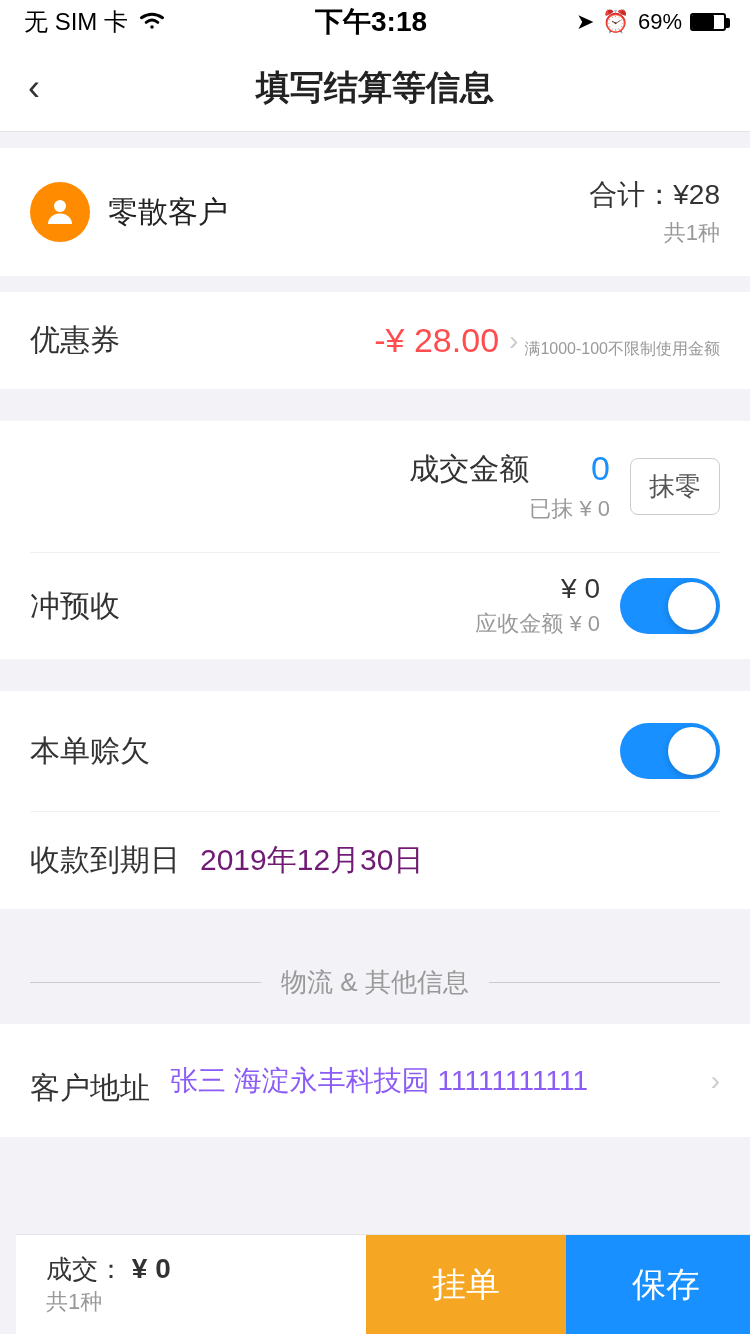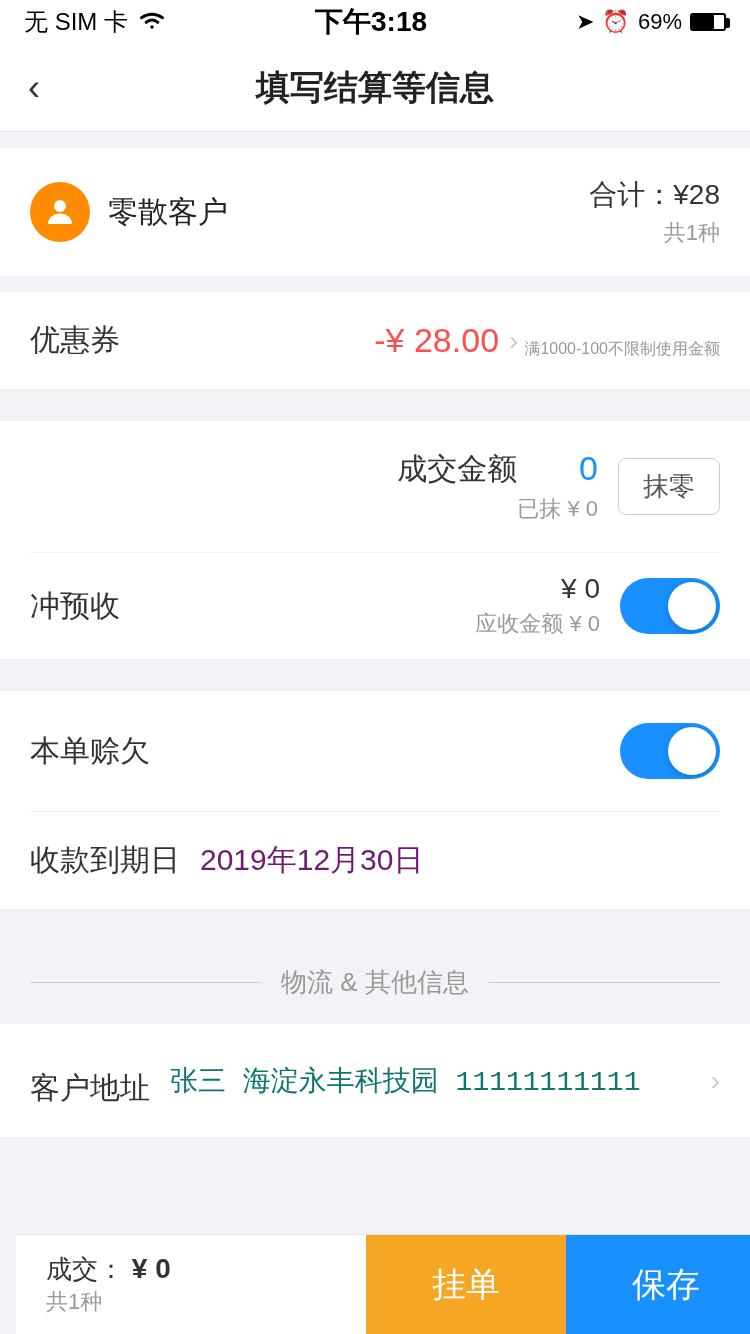--- a/index.html
+++ b/index.html
@@ -102,21 +102,21 @@
       align-items: flex-start;
       padding: 28px 30px;
     }
     .transaction-right { display: flex; align-items: center; gap: 20px; }
     .amount-input-area { display: flex; flex-direction: column; align-items: flex-end; }
     .amount-value { font-size: 34px; color: #1890ff; }
     .amount-deducted { font-size: 22px; color: #999; margin-top: 6px; }
     .round-btn {
       border: 1px solid #ccc;
       border-radius: 8px;
-      padding: 10px 24px;
+      padding: 10px 18px;
       font-size: 26px;
       color: #555;
       background: #fff;
       white-space: nowrap;
     }
 
     
     .prepay-row {
       display: flex;
       justify-content: space-between;
@@ -181,21 +181,21 @@
     .logistics-text { font-size: 26px; color: #999; white-space: nowrap; }
 
     
     .address-row {
       display: flex;
       justify-content: space-between;
       align-items: center;
       padding: 28px 30px;
     }
     .address-left { font-size: 30px; color: #333; flex-shrink: 0; margin-top: 16px; }
-    .address-value { font-size: 28px; color: #0f766e; margin-left: 20px; flex: 1; font-family: Liberation Mono, monospace; }
+    .address-value { font-size: 28px; color: #8b5cf6; margin-left: 20px; flex: 1; }
     .address-chevron { font-size: 28px; color: #ccc; margin-left: 10px; }
 
     
     .bottom-spacer { height: 160px; }
 
     
     .bottom-bar {
       position: fixed;
       bottom: 0;
       left: 16px;

